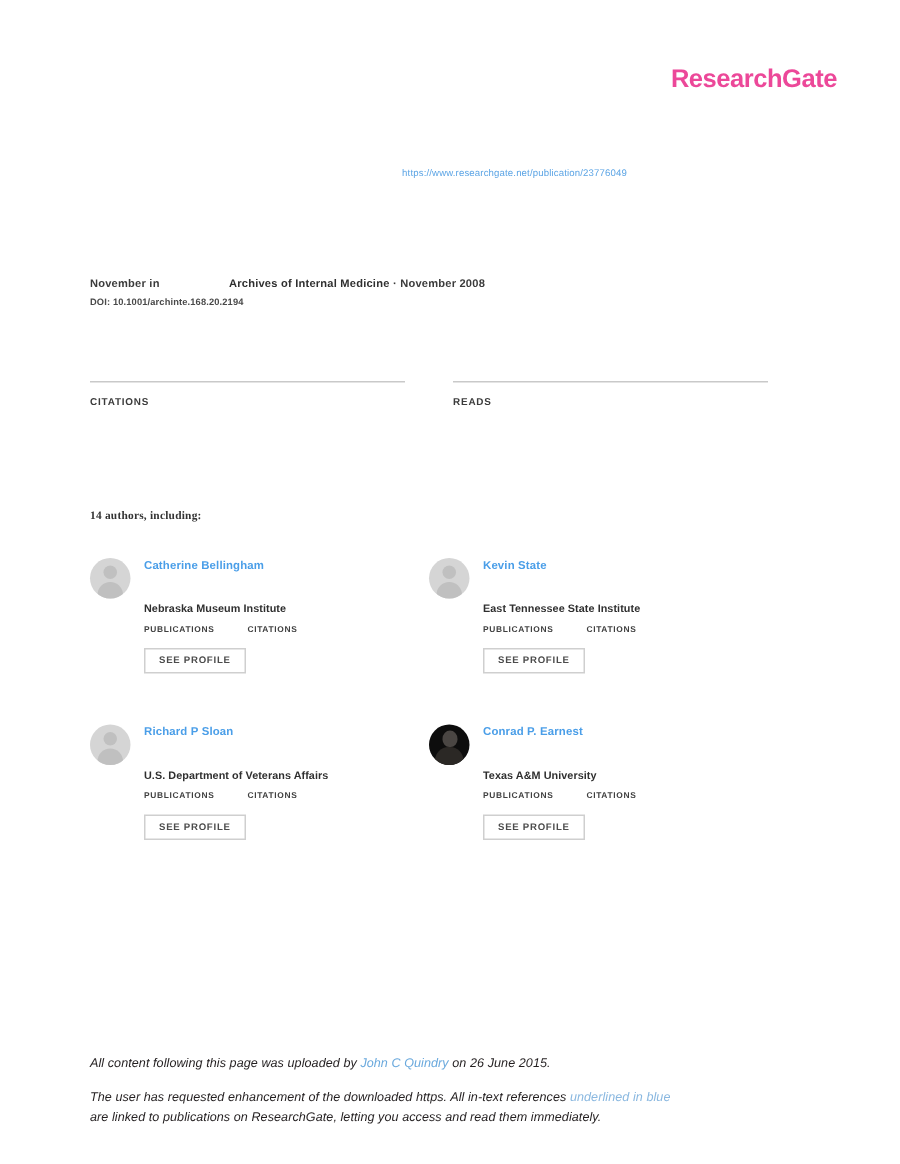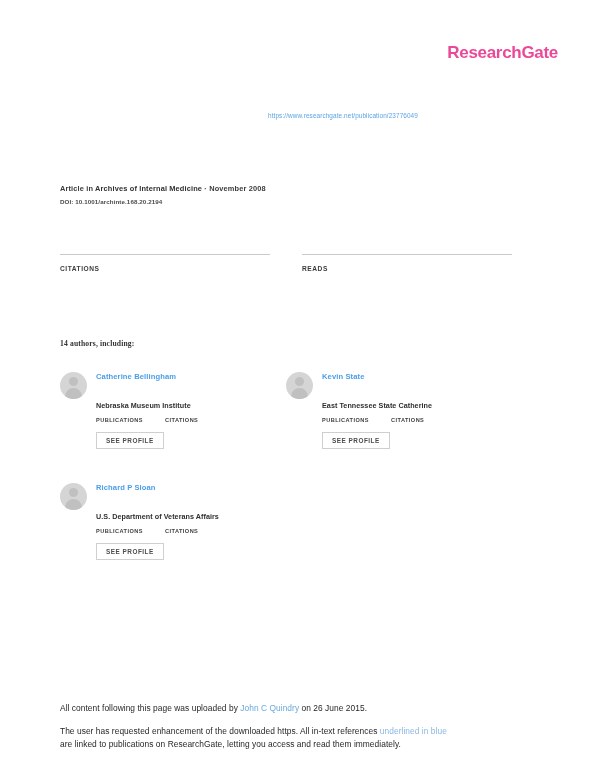--- a/index.html
+++ b/index.html
@@ -66,20 +66,21 @@
   .meta-line {
     font-size: 7.4px;
     font-weight: bold;
     color: #3b3b3b;
     letter-spacing: 0.15px;
     line-height: 1.25;
     white-space: nowrap;
   }
   .meta-line .src-name {
     color: #2f2f2f;
+    margin-left: 44px;
   }
   .meta-doi {
     margin-top: 5px;
     font-size: 6.2px;
     font-weight: bold;
     color: #4a4a4a;
     letter-spacing: 0.1px;
     white-space: nowrap;
   }
 
@@ -244,20 +245,21 @@
     position: absolute;
     left: 60px;
     top: 702px;
     width: 470px;
   }
   .footer-line {
     font-size: 8.4px;
     color: #231f20;
     line-height: 1.55;
     letter-spacing: 0.05px;
+    font-style: italic;
   }
   .footer-line.second {
     margin-top: 10px;
   }
   .footer-link {
     color: #6aa9dd;
     text-decoration: none;
   }
   .footer-blue {
     color: #8ab8e0;
@@ -271,21 +273,21 @@
   <div class="logo-row">
     <div class="rg-logo">ResearchGate</div>
   </div>
 
   <div class="url-row">
     <a class="pub-url" href="#">https://www.researchgate.net/publication/23776049</a>
   </div>
 
   <div class="meta-block">
     <div class="meta-line">
-      <span>Article</span>
+      <span>November</span>
       <span>in</span>
       <span class="src-name">Archives of Internal Medicine</span>
       <span>·</span>
       <span>November 2008</span>
     </div>
     <div class="meta-doi">DOI: 10.1001/archinte.168.20.2194</div>
   </div>
 
   <div class="stats">
     <div class="stat-col">
@@ -326,21 +328,21 @@
       </div>
     </div>
 
     <div class="author-card">
       <div class="avatar">
         <div class="head"></div>
         <div class="body"></div>
       </div>
       <div class="author-info">
         <div class="author-name">Kevin State</div>
-        <div class="author-affil">East Tennessee State Catherine</div>
+        <div class="author-affil">East Tennessee State Institute</div>
         <div class="author-stats">
           <div>
             <div class="astat-label">PUBLICATIONS</div>
             <div class="astat-value"></div>
           </div>
           <div>
             <div class="astat-label">CITATIONS</div>
             <div class="astat-value"></div>
           </div>
         </div>
@@ -363,20 +365,41 @@
           </div>
           <div>
             <div class="astat-label">CITATIONS</div>
             <div class="astat-value"></div>
           </div>
         </div>
         <div class="see-profile">SEE PROFILE</div>
       </div>
     </div>
 
+    <div class="author-card">
+      <div class="avatar photo">
+        <div class="head"></div>
+        <div class="body"></div>
+      </div>
+      <div class="author-info">
+        <div class="author-name">Conrad P. Earnest</div>
+        <div class="author-affil">Texas A&amp;M University</div>
+        <div class="author-stats">
+          <div>
+            <div class="astat-label">PUBLICATIONS</div>
+            <div class="astat-value"></div>
+          </div>
+          <div>
+            <div class="astat-label">CITATIONS</div>
+            <div class="astat-value"></div>
+          </div>
+        </div>
+        <div class="see-profile">SEE PROFILE</div>
+      </div>
+    </div>
 
   </div>
 
   <div class="footer">
     <div class="footer-line">
       <span>All content following this page was uploaded by </span><a class="footer-link" href="#">John C Quindry</a><span> on 26 June 2015.</span>
     </div>
     <div class="footer-line second">
       <span>The user has requested enhancement of the downloaded https. All in-text references </span><span class="footer-blue">underlined in blue</span><br>
       <span>are linked to publications on ResearchGate, letting you access and read them immediately.</span>

